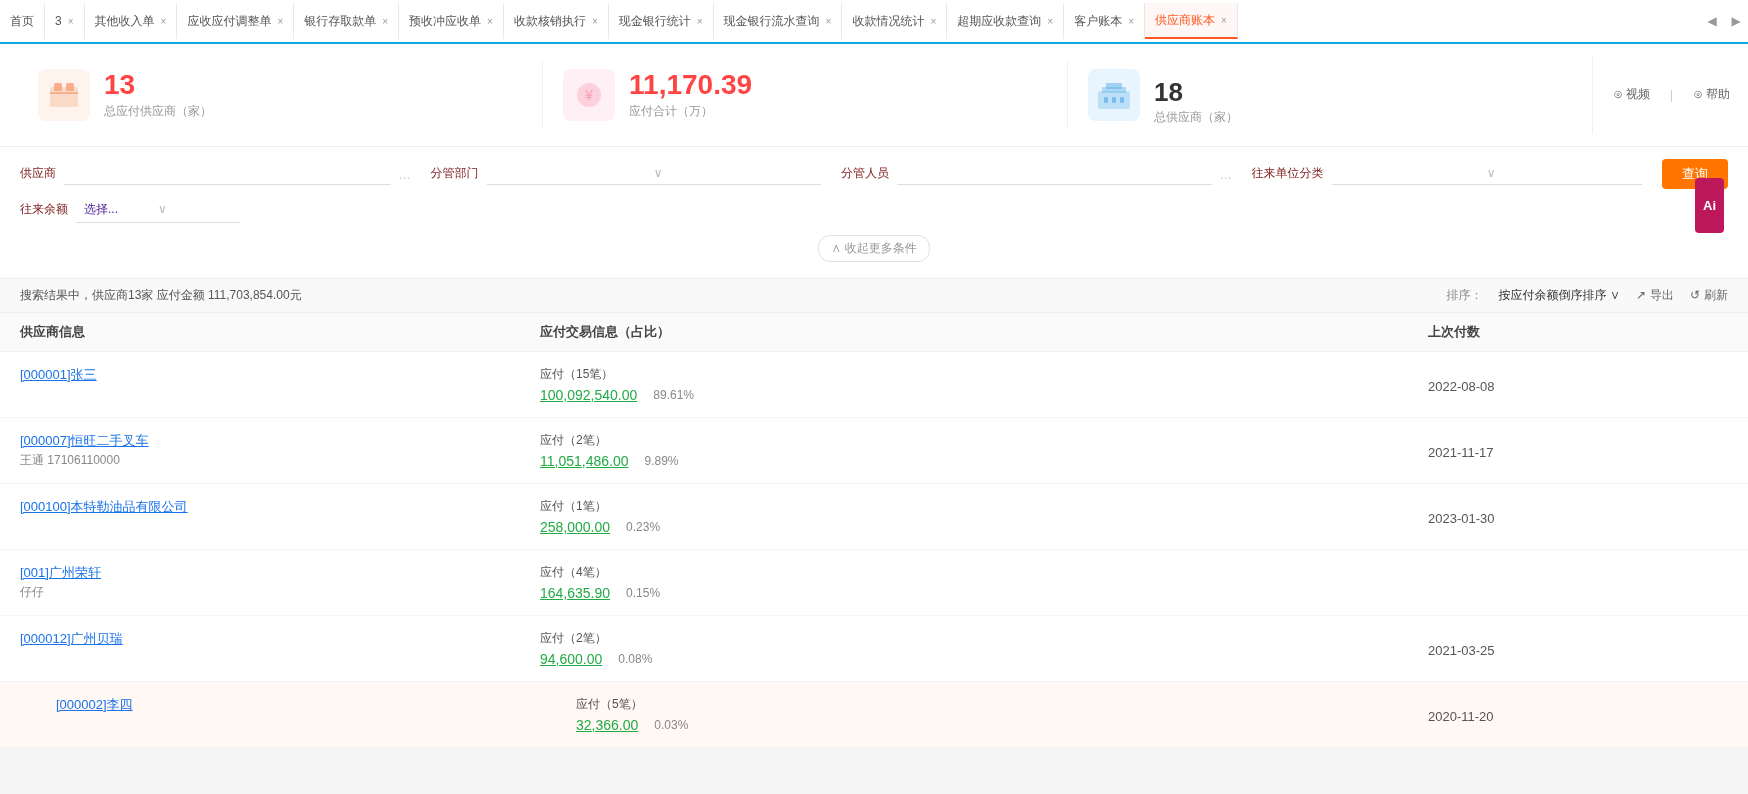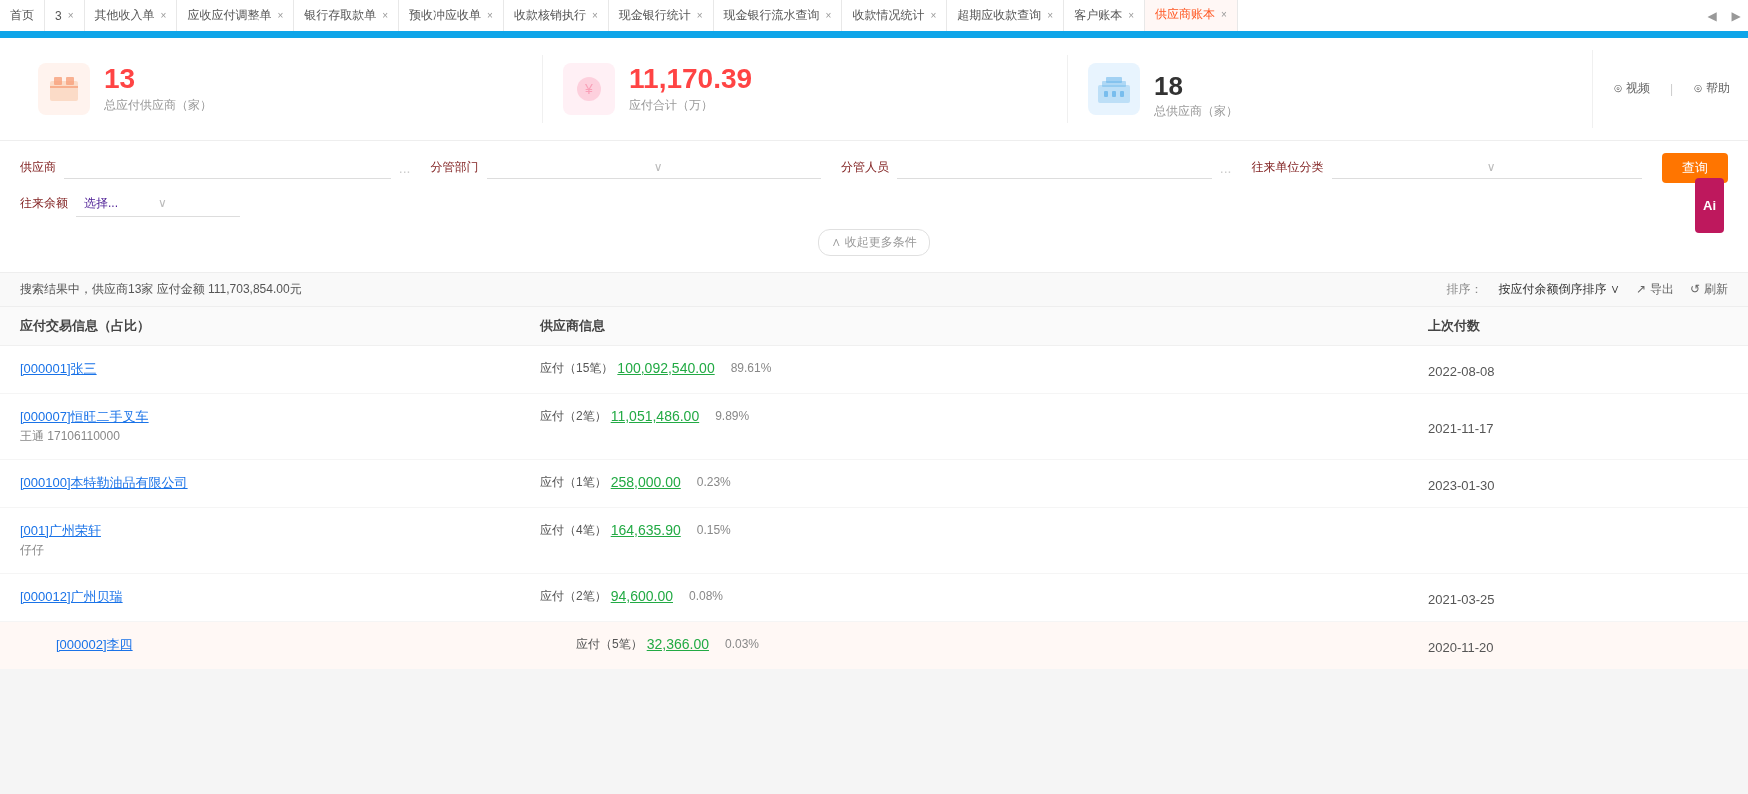--- a/index.html
+++ b/index.html
@@ -3,22 +3,22 @@
   <meta charset="utf-8">
   <style>
     * { box-sizing: border-box; margin: 0; padding: 0; }
     body { font-family: 'Microsoft YaHei', Arial, sans-serif; font-size: 12px; background: #f5f5f5; color: #333; overflow-x: hidden; }
 
     
     .top-nav {
       display: flex;
       align-items: center;
       background: #fff;
-      border-bottom: 7px solid #0ea5e9;
-      height: 38px;
+      border-bottom: 2px solid #0ea5e9;
+      height: 44px;
       overflow: hidden;
     }
     .nav-tab {
       display: inline-flex;
       align-items: center;
       padding: 0 10px;
       height: 36px;
       border-right: 1px solid #e8e8e8;
       white-space: nowrap;
       cursor: pointer;
@@ -219,21 +219,21 @@
       color: #1a73e8;
       text-decoration: underline;
       cursor: pointer;
       font-size: 13px;
     }
     .supplier-sub {
       color: #888;
       font-size: 12px;
       margin-top: 2px;
     }
-    .transaction-col { display: flex; flex-direction: row; gap: 4px; }
+    .transaction-col { display: flex; flex-direction: column; gap: 4px; }
     .transaction-label { color: #555; font-size: 12px; }
     .transaction-row { display: flex; align-items: center; gap: 16px; }
     .amount-green {
       color: #22aa44;
       font-size: 14px;
       font-weight: 500;
       text-decoration: underline;
       cursor: pointer;
     }
     .percentage { color: #888; font-size: 12px; }
@@ -409,22 +409,22 @@
     </div>
     <div class="action-btn">
       <span>↺</span>
       <span>刷新</span>
     </div>
   </div>
 </div>
 
 <div class="table-container">
   <div class="table-header">
+    <div>供应商信息</div>
     <div>应付交易信息（占比）</div>
-    <div>供应商信息</div>
     <div>上次付数</div>
   </div>
   <div id="table-body">
       <div class="table-row-wrapper">
         <div class="table-row">
           <div><a class="supplier-link" href="#">[000001]张三</a></div>
           <div class="transaction-col">
             <div class="transaction-label">应付（15笔）</div>
             <div class="transaction-row">
               <a class="amount-green" href="#">100,092,540.00</a>

